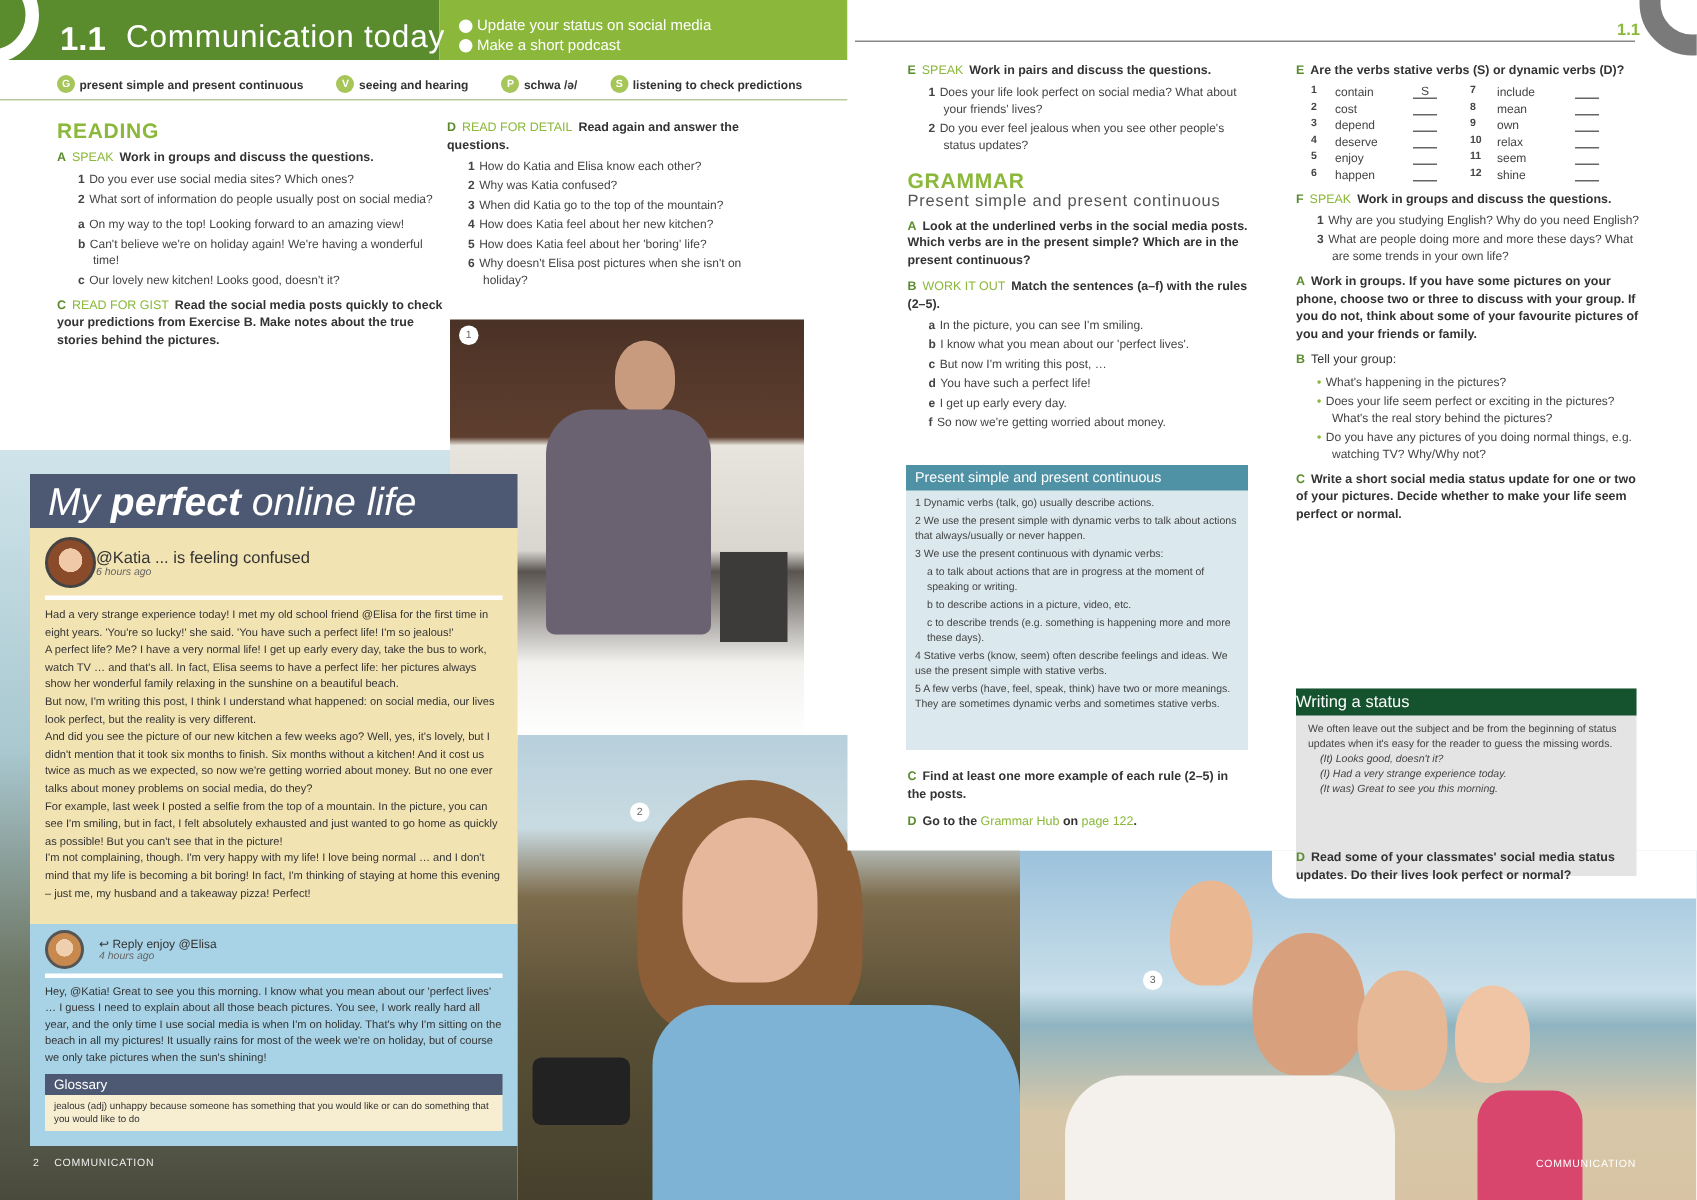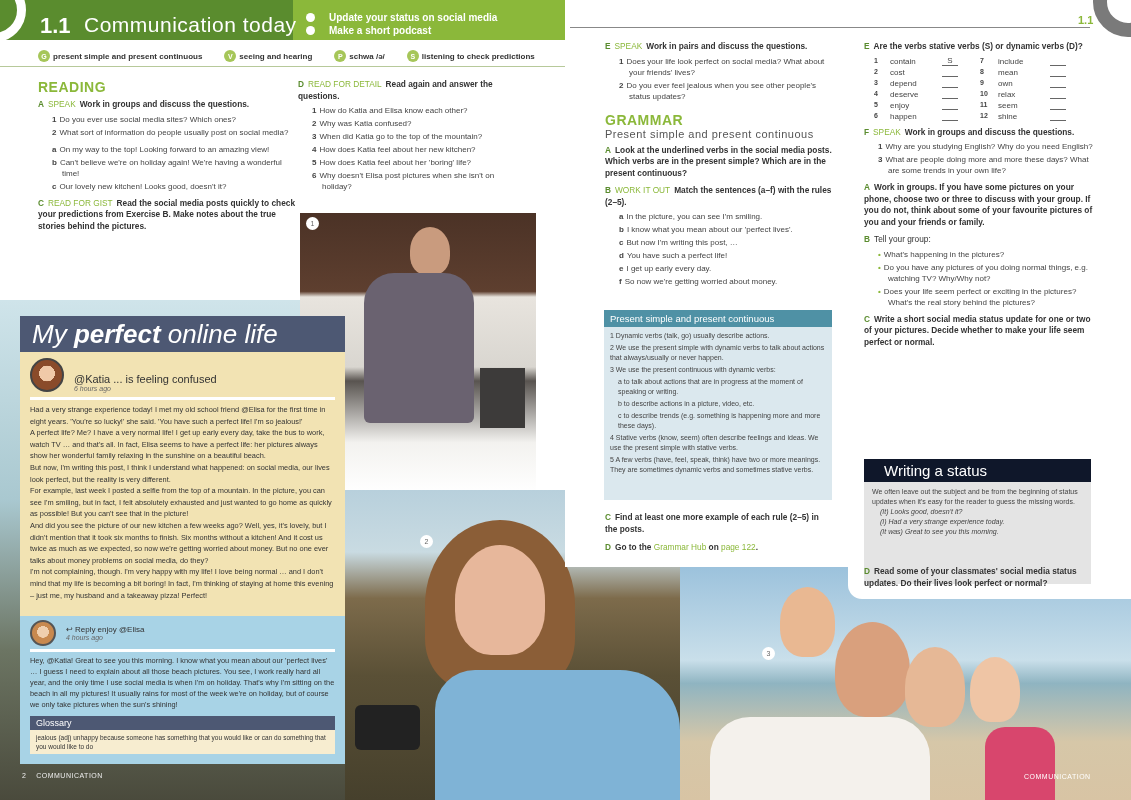--- a/index.html
+++ b/index.html
@@ -4,21 +4,21 @@
 <style>
 *{box-sizing:border-box;margin:0;padding:0}
 body{width:1131px;height:800px;overflow:hidden;position:relative;background:#fff;font-family:"Liberation Sans",sans-serif;color:#333}
 .abs{position:absolute}
 
 .hdr-dark{left:0;top:0;width:293px;height:40px;background:#5a8c2e}
 .hdr-light{left:293px;top:0;width:272px;height:40px;background:#8bb83a}
 .hdr-circle{left:-38px;top:-22px;width:64px;height:64px;border-radius:50%;border:9px solid #fff;background:transparent}
 .unit-num{left:40px;top:13px;color:#fff;font-weight:bold;font-size:22px}
 .unit-title{left:84px;top:13px;color:#fff;font-size:21px;letter-spacing:.5px}
-.goal{left:306px;color:#fff;font-size:10px;font-weight:bold;display:flex;align-items:center;gap:14px}
+.goal{left:306px;color:#fff;font-size:10px;font-weight:normal;display:flex;align-items:center;gap:3px}
 .goal .dot{width:9px;height:9px;border-radius:50%;background:#fff;display:inline-block}
 .topline-l{left:0;top:66px;width:565px;height:1px;background:#b7c99a}
 .topline-r{left:570px;top:27px;width:520px;height:1px;background:#888}
 .ring-r{left:1093px;top:-33px;width:70px;height:70px;border-radius:50%;border:14px solid #7a7a7a;background:transparent}
 .pagenum-r{left:1078px;top:14px;color:#8bb83a;font-size:11px;font-weight:bold}
 .tags{left:38px;top:50px;display:flex;gap:22px;font-size:8px;font-weight:bold;color:#333}
 .tag{display:flex;align-items:center;gap:3px}
 .tag .b{width:12px;height:12px;border-radius:50%;background:#a6c659;color:#fff;font-size:7px;display:flex;align-items:center;justify-content:center}
 
 .sec{color:#8bb83a;font-weight:bold;font-size:14px;letter-spacing:.5px}
@@ -50,21 +50,21 @@
 .gloss-h{background:#4d5873;color:#fff;font-size:9px;padding:2px 6px;margin-top:6px}
 .gloss-b{background:#f7edd0;font-size:6.5px;color:#333;padding:3px 6px;line-height:9px}
 .footer-l{left:22px;top:772px;color:#eee;font-size:7px;letter-spacing:.5px}
 .footer-r{left:1024px;top:773px;color:#fff;font-size:7px;letter-spacing:.5px}
 
 .gbox{left:604px;top:310px;width:228px;height:190px;background:#dbe8ee}
 .gbox-h{background:#4f91a5;color:#fff;font-size:9.5px;padding:3px 6px}
 .gbox-b{padding:4px 6px;font-size:7px;line-height:10px;color:#444}
 .gbox-b div{margin-bottom:2px}
 .wbox{left:864px;top:459px;width:227px;height:125px;background:#e4e4e4}
-.wbox-h{background:#0f172a;color:#fff;font-size:15px;padding:3px 20px}
+.wbox-h{background:#14532d;color:#fff;font-size:11px;padding:3px 0}
 .wbox-b{padding:5px 8px;font-size:7px;line-height:10px;color:#444}
 .wbox-b i{display:block;padding-left:8px}
 .verbs{display:grid;grid-template-columns:16px 52px 38px 18px 52px 30px;row-gap:2px;font-size:8px;color:#444;margin:4px 0 6px 10px}
 .verbs .n{font-weight:bold;font-size:7px}
 .verbs .blank{border-bottom:1px solid #666;height:9px;width:16px;font-size:8px;text-align:center;line-height:8px}
 .link{color:#8bb83a}
 .white-card{background:#fff}
 </style>
 </head>
 <body>
@@ -159,34 +159,34 @@
     <div><b>3</b><span>When did Katia go to the top of the mountain?</span></div>
     <div><b>4</b><span>How does Katia feel about her new kitchen?</span></div>
     <div><b>5</b><span>How does Katia feel about her 'boring' life?</span></div>
     <div><b>6</b><span>Why doesn't Elisa post pictures when she isn't on holiday?</span></div>
   </div>
 </div>
 
 <div class="abs post-title"><span>My </span><b>perfect</b><span> online life</span></div>
 
 <div class="abs post1">
-  <div style="display:flex;gap:10px;align-items:flex-end">
+  <div style="display:flex;align-items:center">
     <div class="avatar"></div>
     <div>
       <div class="post-name">@Katia ... is feeling confused</div>
       <div class="post-time">6 hours ago</div>
     </div>
   </div>
   <div class="post-rule"></div>
   <div class="post-body">
     <div>Had a very strange experience today! I met my old school friend @Elisa for the first time in eight years. 'You're so lucky!' she said. 'You have such a perfect life! I'm so jealous!'</div>
     <div>A perfect life? Me? I have a very normal life! I get up early every day, take the bus to work, watch TV … and that's all. In fact, Elisa seems to have a perfect life: her pictures always show her wonderful family relaxing in the sunshine on a beautiful beach.</div>
     <div>But now, I'm writing this post, I think I understand what happened: on social media, our lives look perfect, but the reality is very different.</div>
+    <div>And did you see the picture of our new kitchen a few weeks ago? Well, yes, it's lovely, but I didn't mention that it took six months to finish. Six months without a kitchen! And it cost us twice as much as we expected, so now we're getting worried about money. But no one ever talks about money problems on social media, do they?</div>
     <div>For example, last week I posted a selfie from the top of a mountain. In the picture, you can see I'm smiling, but in fact, I felt absolutely exhausted and just wanted to go home as quickly as possible! But you can't see that in the picture!</div>
-    <div>And did you see the picture of our new kitchen a few weeks ago? Well, yes, it's lovely, but I didn't mention that it took six months to finish. Six months without a kitchen! And it cost us twice as much as we expected, so now we're getting worried about money. But no one ever talks about money problems on social media, do they?</div>
     <div>I'm not complaining, though. I'm very happy with my life! I love being normal … and I don't mind that my life is becoming a bit boring! In fact, I'm thinking of staying at home this evening – just me, my husband and a takeaway pizza! Perfect!</div>
   </div>
 </div>
 
 <div class="abs post2">
   <div style="display:flex;gap:10px;align-items:center">
     <div class="avatar2"></div>
     <div>
       <div class="post-name" style="font-size:8px"><span>↩ </span><span>Reply enjoy @Elisa</span></div>
       <div class="post-time">4 hours ago</div>
@@ -287,22 +287,22 @@
   </div>
   <div class="ex"><span class="L">F</span><span class="K">SPEAK</span><span class="inst">Work in groups and discuss the questions.</span></div>
   <div class="items">
     <div><b>1</b><span>Why are you studying English? Why do you need English?</span></div>
     <div><b>3</b><span>What are people doing more and more these days? What are some trends in your own life?</span></div>
   </div>
   <div class="ex" style="margin-top:4px"><span class="L">A</span><span class="inst">Work in groups. If you have some pictures on your phone, choose two or three to discuss with your group. If you do not, think about some of your favourite pictures of you and your friends or family.</span></div>
   <div class="ex" style="margin-top:6px"><span class="L">B</span><span>Tell your group:</span></div>
   <div class="items">
     <div><b style="color:#8bb83a">•</b><span>What's happening in the pictures?</span></div>
+    <div><b style="color:#8bb83a">•</b><span>Does your life seem perfect or exciting in the pictures? What's the real story behind the pictures?</span></div>
     <div><b style="color:#8bb83a">•</b><span>Do you have any pictures of you doing normal things, e.g. watching TV? Why/Why not?</span></div>
-    <div><b style="color:#8bb83a">•</b><span>Does your life seem perfect or exciting in the pictures? What's the real story behind the pictures?</span></div>
   </div>
   <div class="ex"><span class="L">C</span><span class="inst">Write a short social media status update for one or two of your pictures. Decide whether to make your life seem perfect or normal.</span></div>
 </div>
 
 <div class="abs wbox">
   <div class="wbox-h">Writing a status</div>
   <div class="wbox-b">
     <div>We often leave out the subject and be from the beginning of status updates when it's easy for the reader to guess the missing words.</div>
     <i>(It) Looks good, doesn't it?</i>
     <i>(I) Had a very strange experience today.</i>

